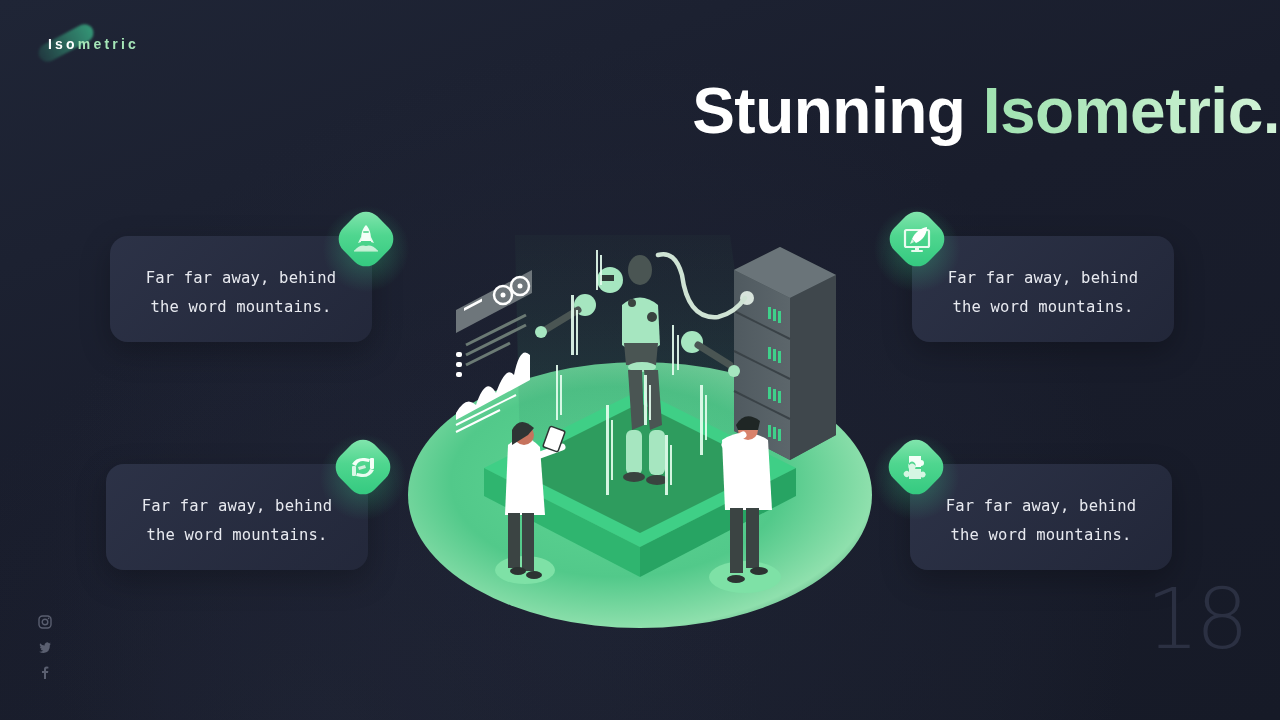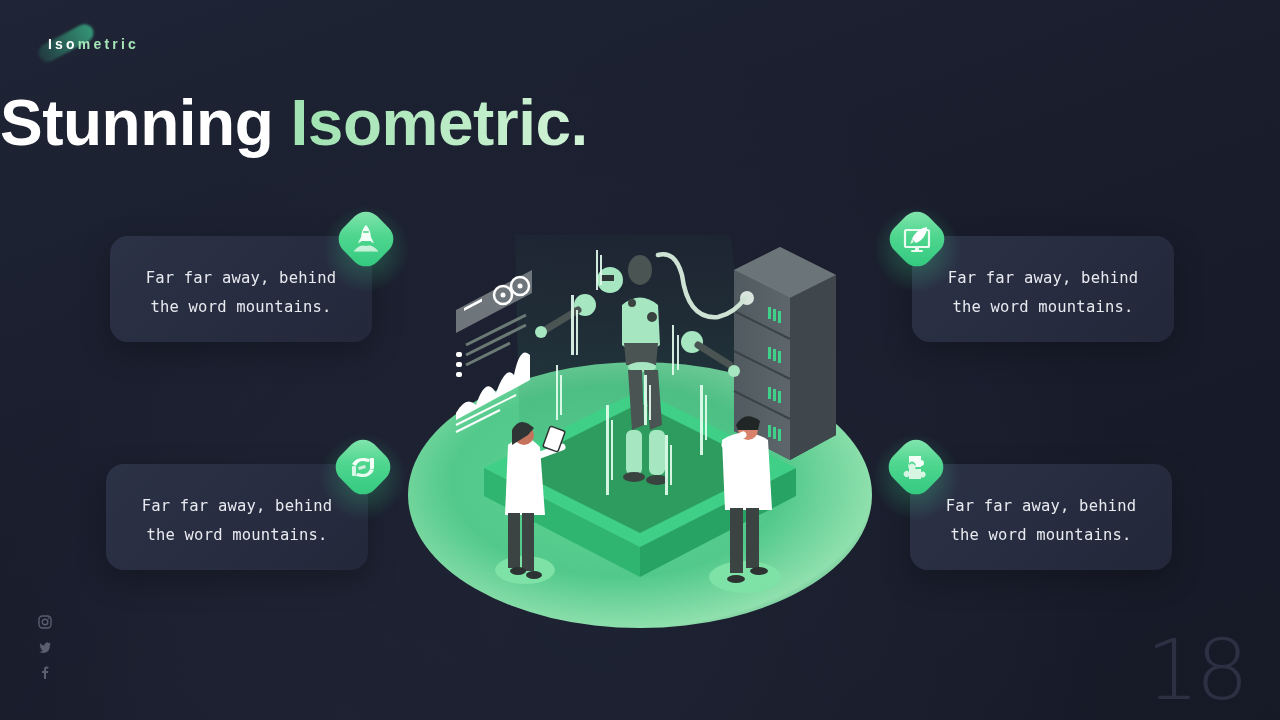--- a/index.html
+++ b/index.html
@@ -30,21 +30,21 @@
   }
   .logo-text {
     position: absolute; left: 12px; top: 8px; font-size: 14px; font-weight: bold;
     letter-spacing: 3.2px; white-space: nowrap;
   }
   .logo-text .a { color: #ffffff; }
   .logo-text .b { color: #a6e6b8; }
 
   
   .title {
-    position: absolute; left: 0; right: 0; top: 86px; text-align: left;
+    position: absolute; left: 0; right: 0; top: 74px; text-align: right;
     font-size: 64px; font-weight: bold; letter-spacing: -0.5px;
   }
   .title .w { color: #ffffff; }
   .title .g { background: linear-gradient(90deg, #9fe2b0, #d2f3d7); -webkit-background-clip: text; background-clip: text; color: transparent; }
 
   
   .card {
     position: absolute; width: 262px; height: 106px; border-radius: 18px;
     background: linear-gradient(135deg, rgba(45,51,72,0.95), rgba(36,41,60,0.85));
     box-shadow: 0 10px 30px rgba(0,0,0,0.25);
@@ -69,21 +69,21 @@
   .badge svg { position: absolute; left: 13px; top: 13px; width: 40px; height: 40px; }
 
   
   .illus { position: absolute; left: 400px; top: 225px; width: 480px; height: 410px; }
 
   
   .social { position: absolute; left: 37px; top: 614px; width: 16px; }
   .social .ic { display: block; width: 16px; height: 16px; margin-bottom: 9px; }
 
   .page-num {
-    position: absolute; left: 1146px; top: 621px; font-size: 84px; font-weight: normal;
+    position: absolute; left: 1146px; top: 570px; font-size: 84px; font-weight: normal;
     color: #2b3042; letter-spacing: -4px; font-family: "DejaVu Sans", sans-serif;
     font-weight: 200;
   }
 </style>
 </head>
 <body>
 
 <div class="bg-arc"></div>
 <div class="bg-arc2"></div>
 

